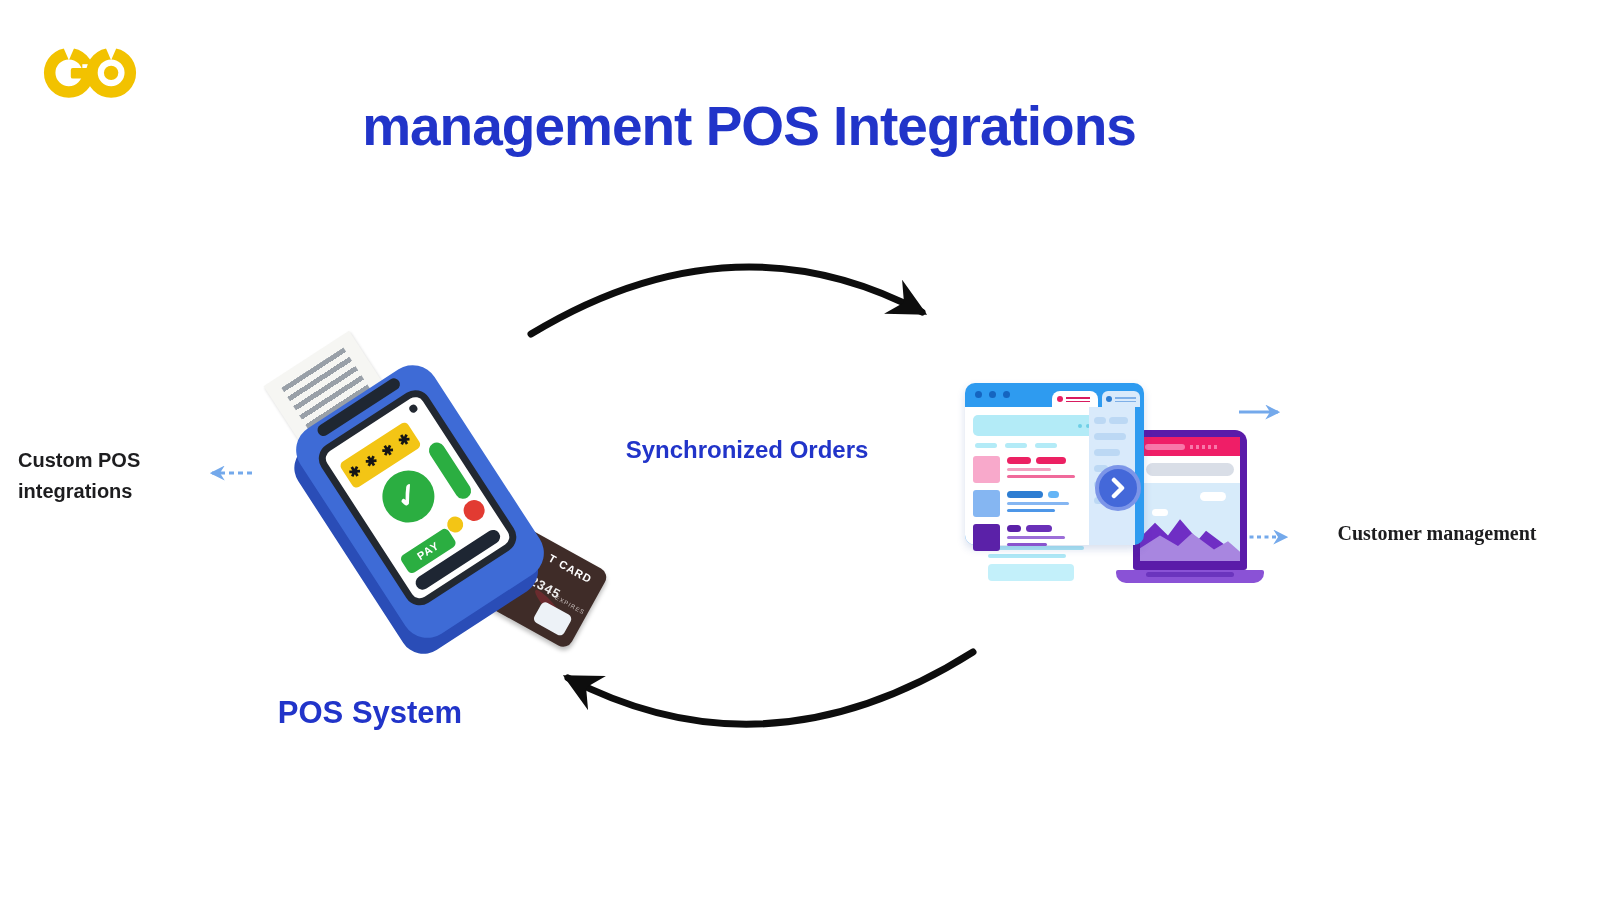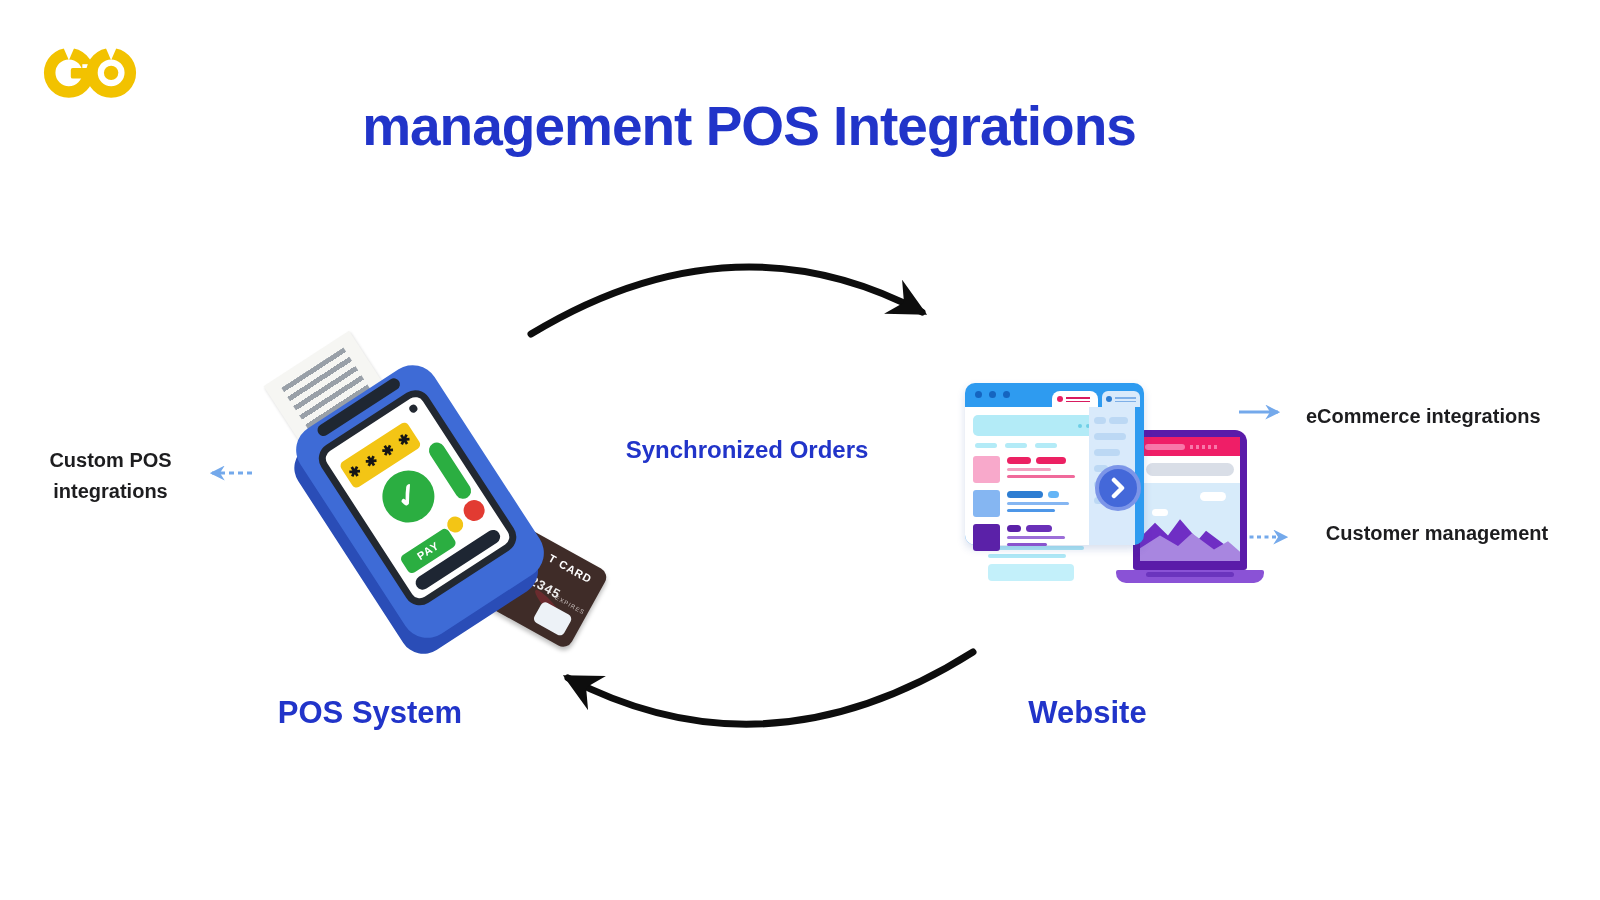--- a/index.html
+++ b/index.html
@@ -16,23 +16,23 @@
 
   
   .flow-svg { position:absolute; left:0; top:0; width:1600px; height:900px; pointer-events:none; }
 
   
   .center-block { position:absolute; left:547px; top:431px; width:400px; text-align:center;
                   color:#2134C9; font-size:24px; font-weight:700; line-height:37px; }
 
   
   .callout { color:#1D1D1F; font-weight:700; font-size:20px; line-height:31px; }
-  .callout-left   { position:absolute; left:18px;  top:445px; width:185px; text-align:center; }
+  .callout-left   { position:absolute; left:18px;  top:445px; width:185px; }
   .callout-ecom   { position:absolute; left:1306px; top:401px; width:280px; text-align:left; }
-  .callout-cust   { position:absolute; left:1312px; top:518px; width:250px; text-align:center; }
+  .callout-cust   { position:absolute; left:1312px; top:518px; width:250px; text-align:center;font-family:Liberation Serif, serif; }
 
   
   .node-caption { position:absolute; color:#2134C9; font-size:31px; font-weight:800; text-align:center; }
   .caption-pos     { left:250px; top:695px; width:240px; }
   .caption-website { left:990px; top:695px; width:195px; }
 
   
   .pos-illo { position:absolute; left:278px; top:345px; width:335px; height:285px; }
   .receipt { position:absolute; left:16px; top:2px; width:102px; height:142px; background:#F6F6F3;
              transform:rotate(-33deg); box-shadow:0 2px 3px rgba(0,0,0,.15); z-index:1; }
@@ -163,27 +163,25 @@
 
   <div class="center-block">
     <div>Synchronized Orders</div>
   </div>
 
   <div class="callout callout-left">
     <div>Custom POS</div>
     <div>integrations</div>
   </div>
 
-  <div class="callout callout-ecom">eCommerce integrations</div>
   <div class="callout callout-cust">
     <div>Customer management</div>
   </div>
 
   <div class="node-caption caption-pos">POS System</div>
-  <div class="node-caption caption-website">Website</div>
 
   <div class="pos-illo">
     <div class="receipt">
       <div class="receipt-lines"></div>
     </div>
     <div class="card">
       <div class="card-swirl swirl-a"></div>
       <div class="card-swirl swirl-b"></div>
       <div class="card-name">T CARD</div>
       <div class="card-number">4567 8901 2345</div>

